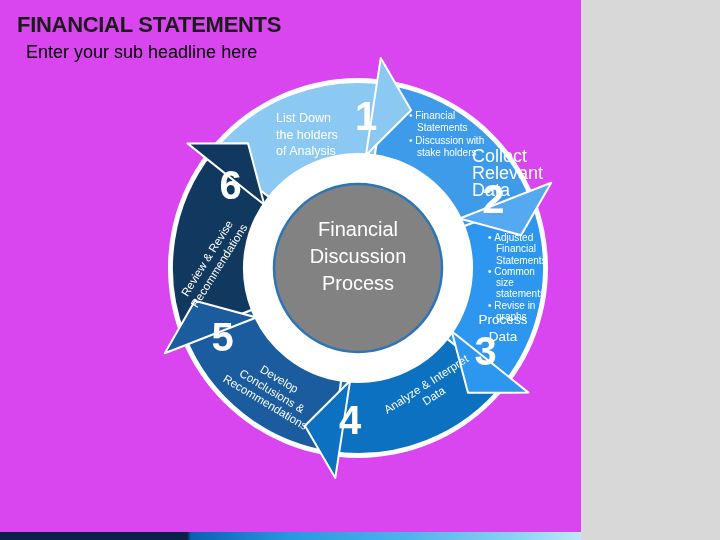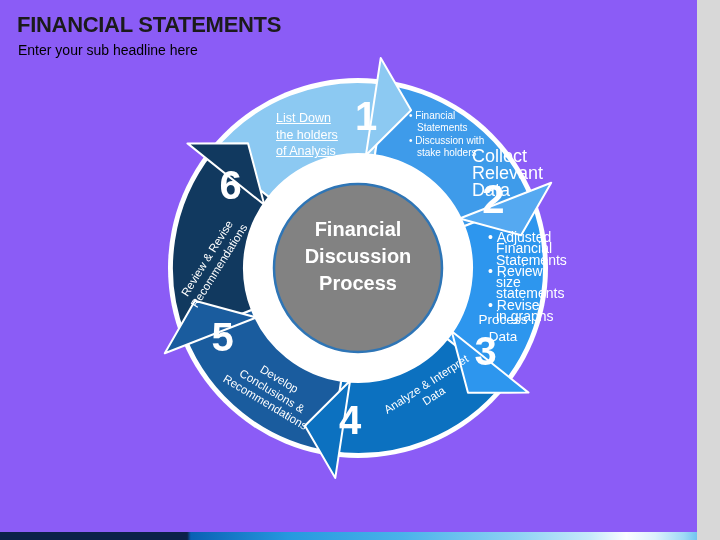--- a/index.html
+++ b/index.html
@@ -1,45 +1,45 @@
 <!DOCTYPE html>
 <html><head>
 <meta charset="utf-8">
 <style>
   html,body{margin:0;padding:0;}
   body{font-family:"Liberation Sans",sans-serif;background:#d8d8d8;}
   .slide{
-    position:relative;width:697px;height:540px;overflow:hidden;
-    background:#8b5cf6;
+    position:relative;width:581px;height:540px;overflow:hidden;
+    background:#d946ef;
   }
   .title{
     position:absolute;left:17px;top:12px;margin:0;
     font-size:22px;font-weight:bold;color:#1b1b1b;letter-spacing:-0.3px;
   }
   .subtitle{
-    position:absolute;left:18px;top:42px;
-    font-size:14px;color:#000;
+    position:absolute;left:26px;top:42px;
+    font-size:18px;color:#000;
   }
   #ring{position:absolute;left:0;top:0;}
   #ring text{font:bold 40px "Liberation Sans",sans-serif;fill:#ffffff;}
   .seg-label{position:absolute;color:#fff;}
-  .s1{left:276px;top:110px;font-size:12.5px;line-height:16.5px;text-decoration:underline;}
+  .s1{left:276px;top:110px;font-size:12.5px;line-height:16.5px;}
   .b2{left:409px;top:110px;width:84px;font-size:10px;line-height:12.3px;}
   .s2{left:472px;top:148px;font-size:18px;line-height:17px;}
-  .b3{left:488px;top:232px;width:66px;font-size:14px;line-height:11.3px;}
+  .b3{left:488px;top:232px;width:66px;font-size:10px;line-height:11.3px;}
   .s3{left:470px;top:311px;width:66px;text-align:center;font-size:13.5px;line-height:17px;}
   .s4{left:363px;top:376px;width:134px;text-align:center;font-size:11.5px;line-height:14px;transform:rotate(-33deg);}
   .s5{left:212px;top:371px;width:120px;text-align:center;font-size:11.5px;line-height:13.5px;transform:rotate(31deg);}
   .s6{left:152px;top:248px;width:122px;text-align:center;font-size:11.5px;line-height:14px;transform:rotate(-58deg);}
   ul.bullets{list-style:none;margin:0;padding:0;color:#fff;}
   ul.bullets li{text-indent:-8px;padding-left:8px;}
   ul.bullets li::before{content:"\2022\00a0";}
   .center-text{
     position:absolute;left:290px;top:216px;width:136px;
-    text-align:center;color:#fff;font-size:20px;line-height:27px;font-weight:bold;
+    text-align:center;color:#fff;font-size:20px;line-height:27px;
   }
   .footer-bar{position:absolute;left:0;bottom:0;width:720px;height:8px;}
 </style>
 </head>
 <body>
 
 <div class="slide">
 
   <h1 class="title">FINANCIAL STATEMENTS</h1>
   <div class="subtitle">Enter your sub headline here</div>
@@ -78,21 +78,21 @@
     <li>Discussion with stake holders</li>
   </ul>
   <div class="seg-label s2">
     <div>Collect</div>
     <div>Relevant</div>
     <div>Data</div>
   </div>
 
   <ul class="bullets b3 seg-label">
     <li>Adjusted Financial Statements</li>
-    <li>Review size statements</li>
+    <li>Common size statements</li>
     <li>Revise in graphs</li>
   </ul>
   <div class="seg-label s3">
     <div>Process</div>
     <div>Data</div>
   </div>
 
   <div class="seg-label s4">
     <div>Analyze &amp; Interpret</div>
     <div>Data</div>

